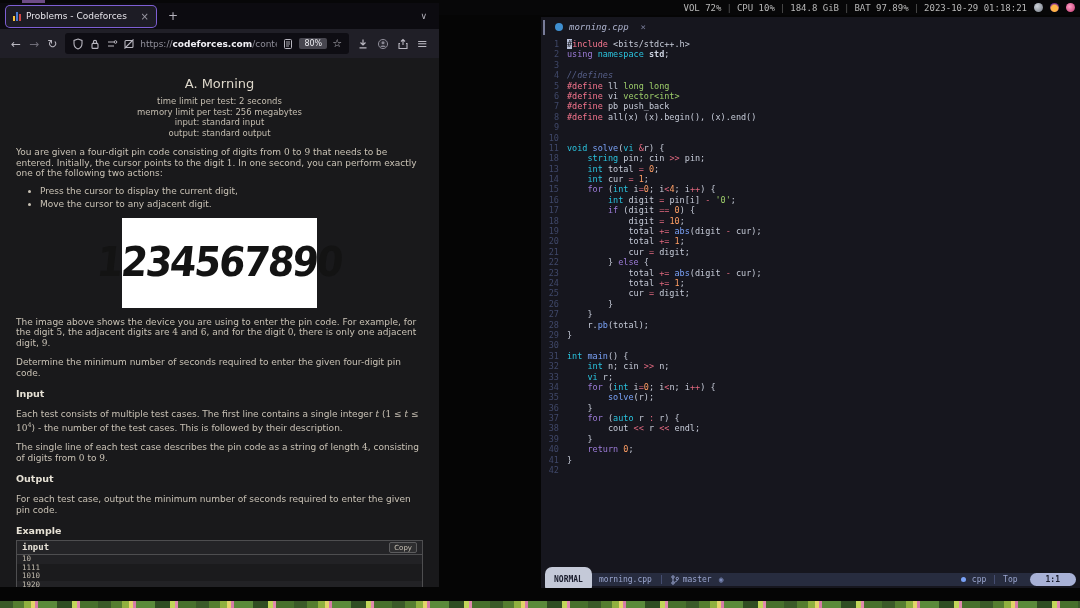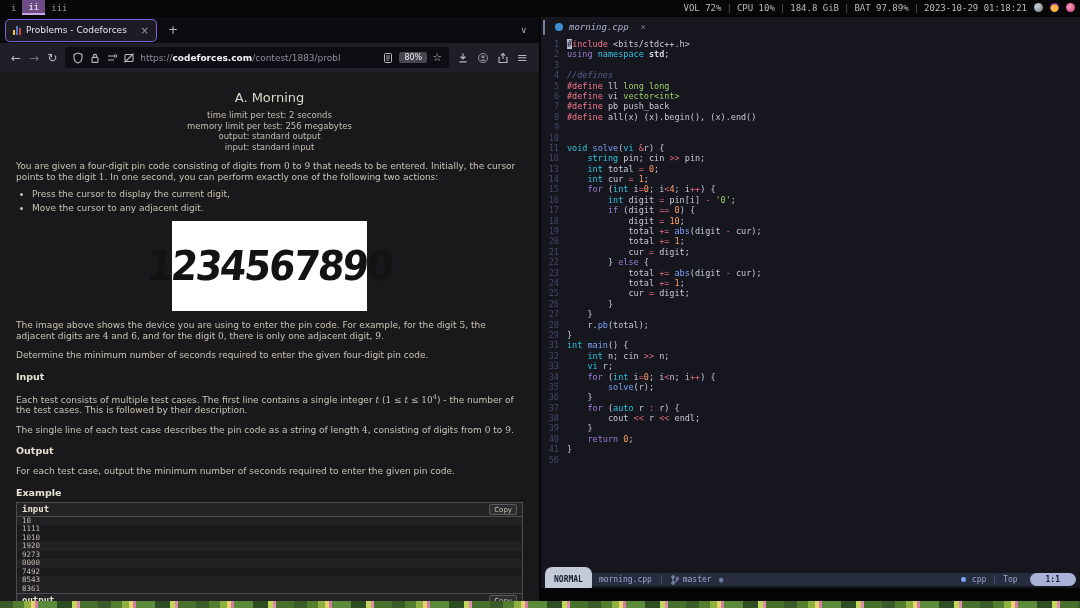--- a/index.html
+++ b/index.html
@@ -21,21 +21,21 @@
   .tray.t2{background:radial-gradient(circle at 40% 40%,#ff9ec4,#c2356f)}
 
   
   .wallpaper{position:absolute;left:0;right:0;bottom:0;height:7px;
     background:
       repeating-linear-gradient(90deg,#3a5a28 0 13px,#547d2f 13px 24px,#8fb03e 24px 31px,
         #e3d469 31px 35px,#d67ba8 35px 38px,#5a8a3a 38px 57px,#2f4d22 57px 72px,
         #c2d65a 72px 77px,#e08aae 77px 80px,#47702c 80px 98px)}
 
   
-  .browser{position:absolute;left:0;top:17px;width:539px;height:584px;background:#f97316;overflow:hidden}
+  .browser{position:absolute;left:0;top:3px;width:439px;height:584px;background:#f97316;overflow:hidden}
   .tabstrip{height:26px;background:#0c0b10;display:flex;align-items:center;padding:0 6px}
   .tab{display:flex;align-items:center;gap:5px;width:150px;height:21px;background:#1d1c25;
        border-radius:4px;box-shadow:0 0 0 1px #7e5fd4;padding:0 7px;font-size:9px;color:#e6e4ea}
   .tab-title{flex:1;white-space:nowrap;overflow:hidden}
   .favicon{display:flex;align-items:flex-end;gap:1px;height:9px}
   .favicon i{display:block;width:2px;background:#f8c23a}
   .favicon i:nth-child(1){height:5px}
   .favicon i:nth-child(2){height:9px;background:#4a7bd0}
   .favicon i:nth-child(3){height:7px;background:#d04545}
   .tclose{color:#9a98a4;font-size:10px;cursor:default}
@@ -56,21 +56,21 @@
   
   .content{position:absolute;top:55px;left:0;right:0;bottom:0;background:#19191b;
            color:#c9c2b5;font-size:9px;line-height:10.5px;padding:0 16px;overflow:hidden}
   .ptitle{margin-top:18px;text-align:center;font-size:13px;line-height:15px;color:#ded8cb;font-weight:500}
   .limits{margin-top:5px;text-align:center;font-size:8.5px;color:#c4bdb0}
   .limits div{line-height:10.5px}
   .para{margin-top:9px}
   .math{font-family:"DejaVu Serif",serif}
   .math.it{font-style:italic}
   sup.math{font-size:6.5px}
-  ul.blist{margin:7px 0 0 16px}
+  ul.blist{margin:7px 0 0 24px}
   ul.blist li{margin-bottom:3px;line-height:10.5px}
   .devimg{margin:8px auto 0;width:195px;height:90px;background:#fff;display:flex;
           align-items:center;justify-content:center}
   .devimg span{font-family:"DejaVu Sans",sans-serif;font-weight:700;font-size:38px;
                color:#131313;letter-spacing:-2px;transform:skewX(-6deg) scaleY(1.08)}
   .shead{margin-top:10px;font-weight:bold;font-size:9.5px;line-height:11px;color:#e6e1d5}
   .para.tight{margin-top:10px}
   .example{margin-top:4px;border:1px solid #4e4e50}
   .ex-h{display:flex;align-items:center;justify-content:space-between;background:#242427;
         padding:1px 5px;height:14px;font-family:"DejaVu Sans Mono",monospace;font-weight:bold;
@@ -201,22 +201,22 @@
         <path d="M3 5.5H2v5h8v-5H9" fill="none" stroke="#b9b7c0" stroke-width="1.1"></path>
       </svg>
       <span class="nbtn hamb">≡</span>
     </div>
 
     <div class="content">
       <div class="ptitle">A. Morning</div>
       <div class="limits">
           <div>time limit per test: 2 seconds</div>
           <div>memory limit per test: 256 megabytes</div>
+          <div>input: standard input</div>
           <div>output: standard output</div>
-          <div>input: standard input</div>
         </div>
       <div class="para"><span>You are given a four-digit pin code consisting of digits from </span><span class="math">0</span><span> to </span><span class="math">9</span><span> that needs to be entered. Initially, the cursor points to the digit </span><span class="math">1</span><span>. In one second, you can perform exactly one of the following two actions:</span></div>
       <ul class="blist">
           <li>Press the cursor to display the current digit,</li>
           <li>Move the cursor to any adjacent digit.</li>
         </ul>
       <div class="devimg">
         <span>1234567890</span>
       </div>
       <div class="para"><span>The image above shows the device you are using to enter the pin code. For example, for the digit </span><span class="math">5</span><span>, the adjacent digits are </span><span class="math">4</span><span> and </span><span class="math">6</span><span>, and for the digit </span><span class="math">0</span><span>, there is only one adjacent digit, </span><span class="math">9</span><span>.</span></div>
@@ -281,32 +281,33 @@
         <div class="line"><span class="ln">20</span><span class="tk-fg">            total </span><span class="tk-op">+=</span><span class="tk-fg"> </span><span class="tk-num">1</span><span class="tk-fg">;</span></div>
         <div class="line"><span class="ln">21</span><span class="tk-fg">            cur </span><span class="tk-op">=</span><span class="tk-fg"> digit;</span></div>
         <div class="line"><span class="ln">22</span><span class="tk-fg">        } </span><span class="tk-kw">else</span><span class="tk-fg"> {</span></div>
         <div class="line"><span class="ln">23</span><span class="tk-fg">            total </span><span class="tk-op">+=</span><span class="tk-fg"> </span><span class="tk-fn">abs</span><span class="tk-fg">(digit </span><span class="tk-op">-</span><span class="tk-fg"> cur);</span></div>
         <div class="line"><span class="ln">24</span><span class="tk-fg">            total </span><span class="tk-op">+=</span><span class="tk-fg"> </span><span class="tk-num">1</span><span class="tk-fg">;</span></div>
         <div class="line"><span class="ln">25</span><span class="tk-fg">            cur </span><span class="tk-op">=</span><span class="tk-fg"> digit;</span></div>
         <div class="line"><span class="ln">26</span><span class="tk-fg">        }</span></div>
         <div class="line"><span class="ln">27</span><span class="tk-fg">    }</span></div>
         <div class="line"><span class="ln">28</span><span class="tk-fg">    r.</span><span class="tk-fn">pb</span><span class="tk-fg">(total);</span></div>
         <div class="line"><span class="ln">29</span><span class="tk-fg">}</span></div>
+        <div class="line"><span class="ln">30</span></div>
         <div class="line"><span class="ln">31</span><span class="tk-ty">int</span><span class="tk-fg"> </span><span class="tk-fn">main</span><span class="tk-fg">() {</span></div>
         <div class="line"><span class="ln">32</span><span class="tk-fg">    </span><span class="tk-ty">int</span><span class="tk-fg"> n; cin </span><span class="tk-op">&gt;&gt;</span><span class="tk-fg"> n;</span></div>
         <div class="line"><span class="ln">33</span><span class="tk-fg">    </span><span class="tk-ty">vi</span><span class="tk-fg"> r;</span></div>
         <div class="line"><span class="ln">34</span><span class="tk-fg">    </span><span class="tk-kw">for</span><span class="tk-fg"> (</span><span class="tk-ty">int</span><span class="tk-fg"> i</span><span class="tk-op">=</span><span class="tk-num">0</span><span class="tk-fg">; i</span><span class="tk-op">&lt;</span><span class="tk-fg">n; i</span><span class="tk-op">++</span><span class="tk-fg">) {</span></div>
         <div class="line"><span class="ln">35</span><span class="tk-fg">        </span><span class="tk-fn">solve</span><span class="tk-fg">(r);</span></div>
         <div class="line"><span class="ln">36</span><span class="tk-fg">    }</span></div>
         <div class="line"><span class="ln">37</span><span class="tk-fg">    </span><span class="tk-kw">for</span><span class="tk-fg"> (</span><span class="tk-ty">auto</span><span class="tk-fg"> r </span><span class="tk-op">:</span><span class="tk-fg"> r) {</span></div>
         <div class="line"><span class="ln">38</span><span class="tk-fg">        cout </span><span class="tk-op">&lt;&lt;</span><span class="tk-fg"> r </span><span class="tk-op">&lt;&lt;</span><span class="tk-fg"> endl;</span></div>
         <div class="line"><span class="ln">39</span><span class="tk-fg">    }</span></div>
         <div class="line"><span class="ln">40</span><span class="tk-fg">    </span><span class="tk-kw">return</span><span class="tk-fg"> </span><span class="tk-num">0</span><span class="tk-fg">;</span></div>
         <div class="line"><span class="ln">41</span><span class="tk-fg">}</span></div>
-        <div class="line"><span class="ln">56</span></div>
+        <div class="line"><span class="ln">42</span></div>
       </div>
 
     <div class="statusline">
       <span class="mode">NORMAL</span>
       <span class="slitem">morning.cpp</span>
       <span class="slitem slsep">|</span>
       <span class="slitem">
         <svg width="8" height="10" viewBox="0 0 8 10">
           <circle cx="2" cy="2" r="1.2" fill="none" stroke="#9aa5ce"></circle>
           <circle cx="2" cy="8" r="1.2" fill="none" stroke="#9aa5ce"></circle>

